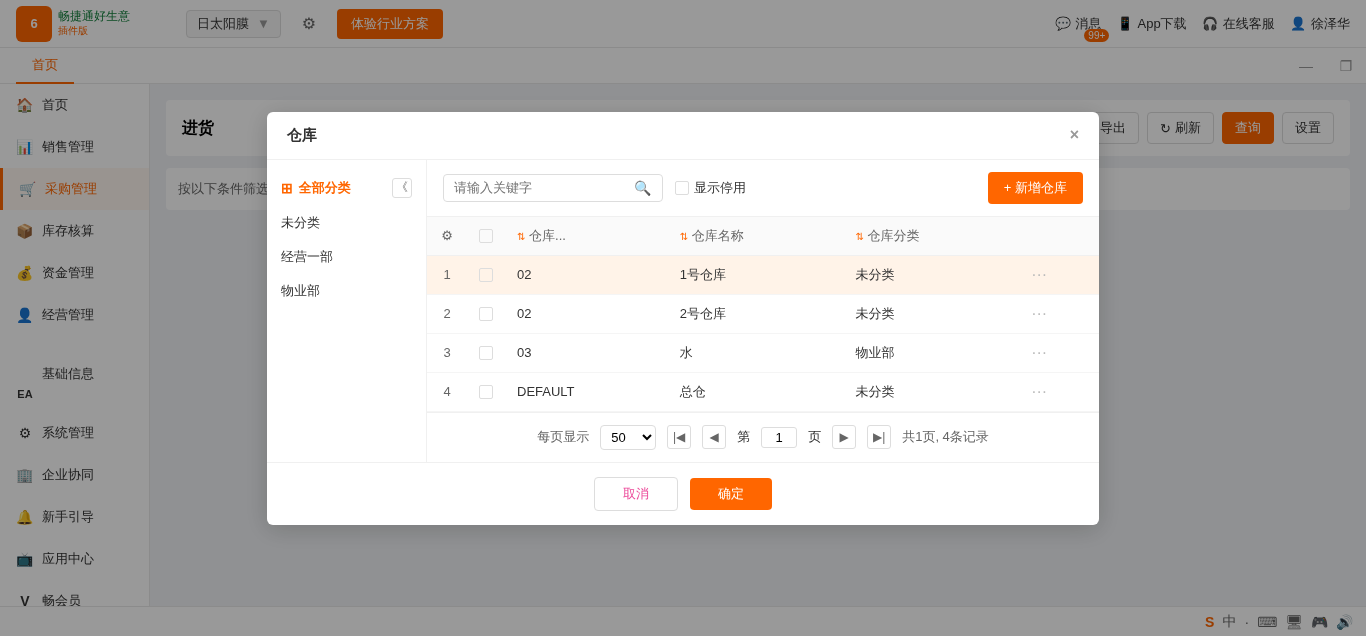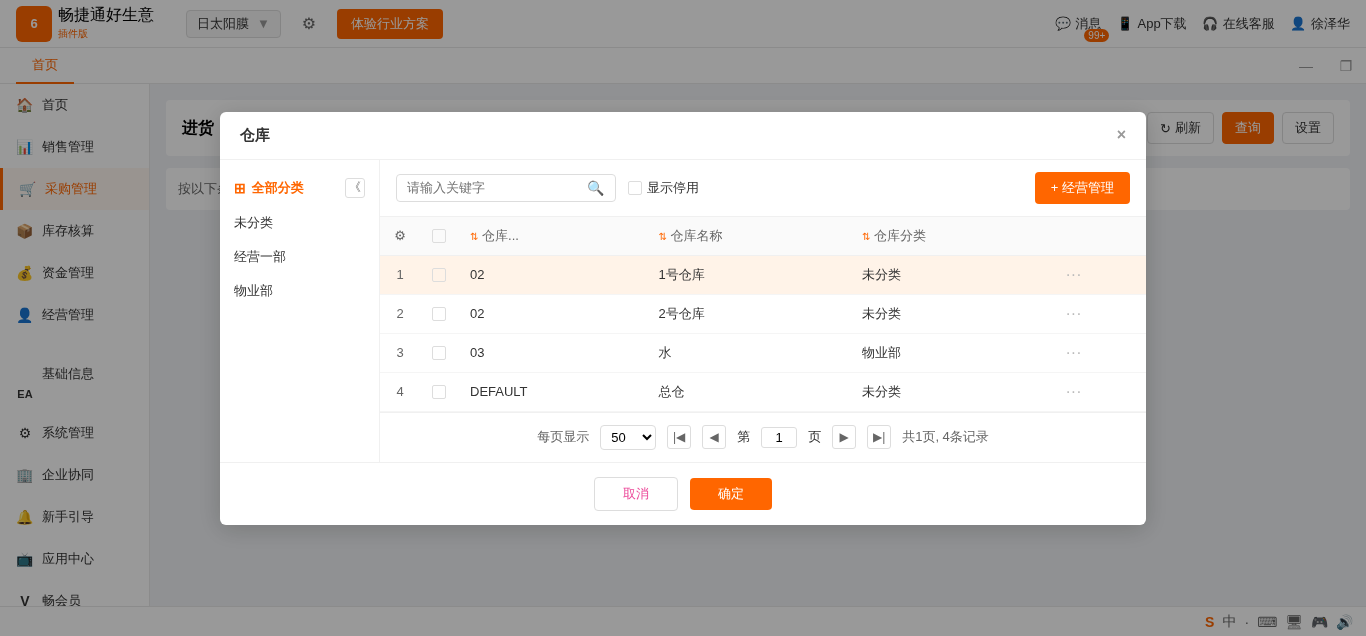--- a/index.html
+++ b/index.html
@@ -22,21 +22,21 @@
       width: 150px;
     }
     .logo-icon {
       width: 36px; height: 36px;
       background: #f60;
       border-radius: 6px;
       display: flex; align-items: center; justify-content: center;
       color: white; font-weight: bold; font-size: 18px;
       margin-right: 6px;
     }
-    .logo-text { font-size: 16px; color: #000000; line-height: 1.3; font-family: Liberation Mono, monospace; }
+    .logo-text { font-size: 12px; color: #15803d; line-height: 1.3; }
     .logo-sub { font-size: 10px; color: #f60; }
     .store-selector {
       display: flex; align-items: center;
       background: #f5f5f5; border: 1px solid #ddd;
       border-radius: 4px; padding: 4px 10px;
       cursor: pointer; margin-left: 20px;
       font-size: 13px; color: #333;
     }
     .store-selector .arrow { margin-left: 8px; color: #999; }
     .settings-icon {
@@ -101,21 +101,21 @@
       position: fixed; top: 0; left: 0; right: 0; bottom: 0;
       background: rgba(0,0,0,0.4);
       z-index: 100;
       display: flex; align-items: center; justify-content: center;
     }
 
     
     .modal {
       background: #fff;
       border-radius: 6px;
-      width: 926px;
+      width: 832px;
       max-height: 580px;
       box-shadow: 0 4px 24px rgba(0,0,0,0.18);
       display: flex; flex-direction: column;
       overflow: hidden;
     }
     .modal-header {
       display: flex; align-items: center; justify-content: space-between;
       padding: 14px 20px;
       border-bottom: 1px solid #f0f0f0;
       font-size: 15px; font-weight: bold; color: #333;
@@ -460,21 +460,21 @@
 
         <div class="search-bar">
           <div class="search-input-wrap">
             <input type="text" placeholder="请输入关键字" style="">
             <span class="search-icon">🔍</span>
           </div>
           <label class="show-disabled">
             <div class="checkbox-custom"></div>
             <span>显示停用</span>
           </label>
-          <button class="add-btn">+ 经营管理</button>
+          <button class="add-btn">+ 新增仓库</button>
         </div>
 
         <div class="data-table">
           <table>
             <thead>
               <tr>
                 <th class="col-settings">
                   <span>⚙</span>
                 </th>
                 <th class="col-check">

